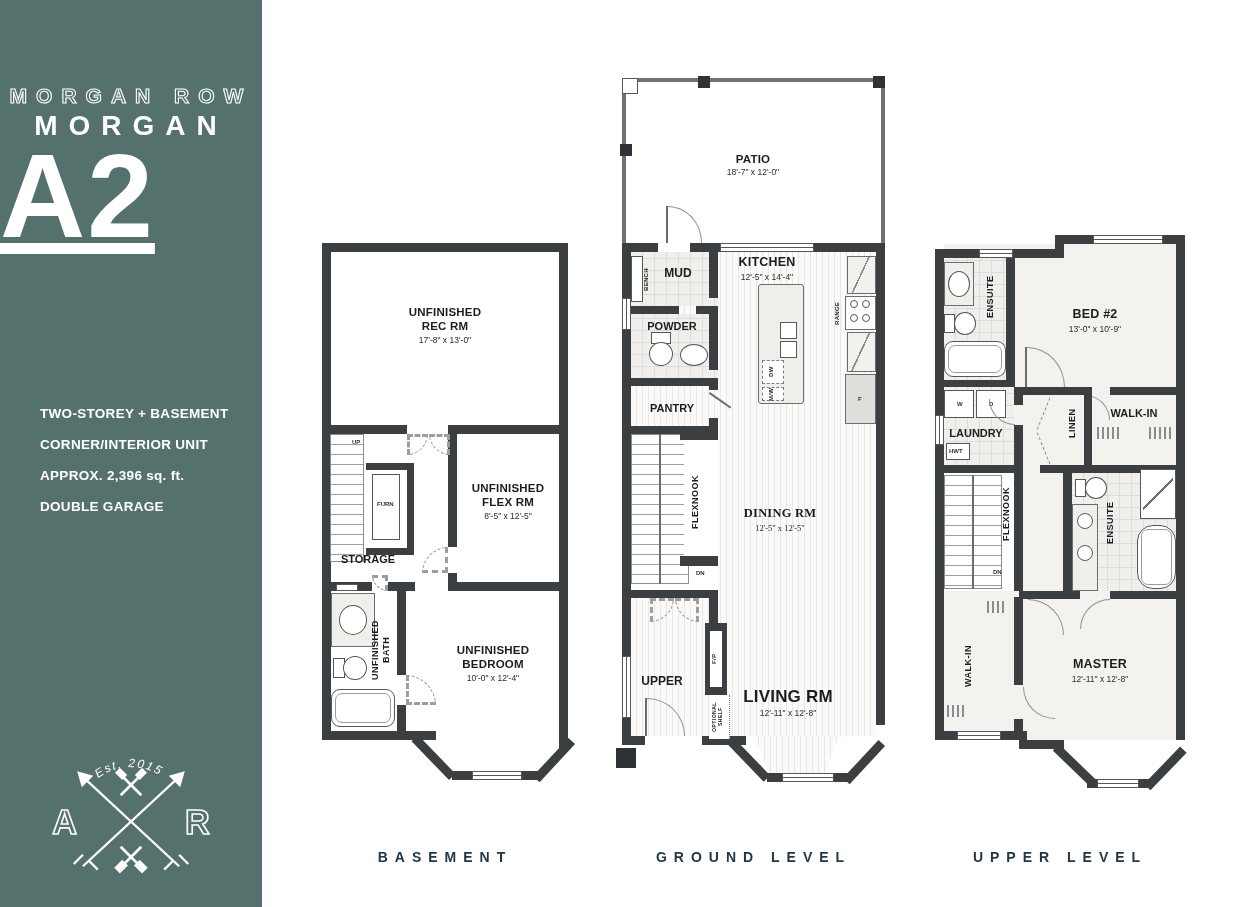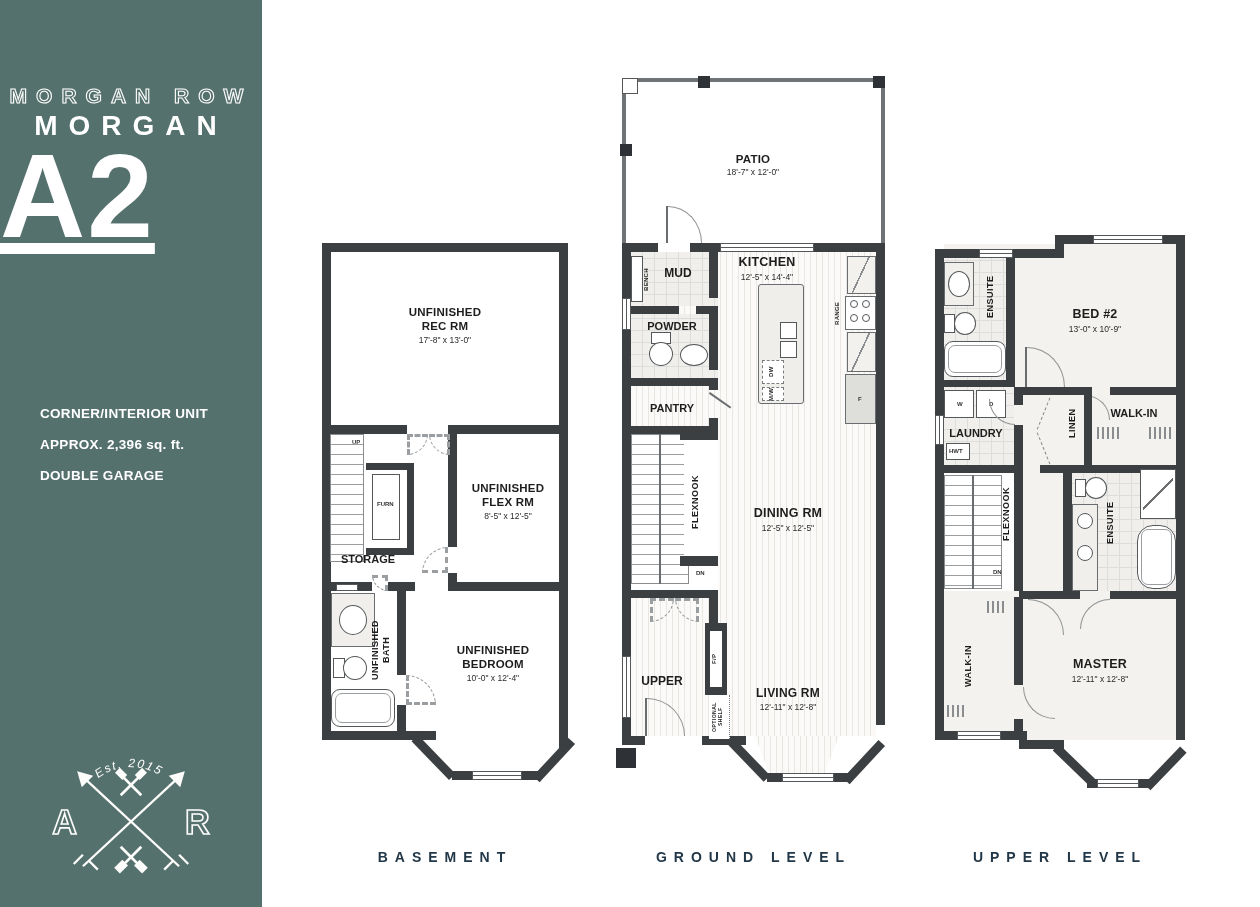--- a/index.html
+++ b/index.html
@@ -66,20 +66,21 @@
 </head>
 <body>
 
 <div class="canvas">
 
   <aside class="sidebar">
     <div class="brand-top">MORGAN ROW</div>
     <div class="brand-name">MORGAN</div>
     <div class="plan-code">A2</div>
     <div class="details">
+      <div>TWO-STOREY + BASEMENT</div>
       <div>CORNER/INTERIOR UNIT</div>
       <div>APPROX. 2,396 sq. ft.</div>
       <div>DOUBLE GARAGE</div>
     </div>
     <svg class="logo" width="172" height="158" viewBox="0 0 150 138">
       <defs>
           <path id="estArc" d="M 38 44 A 46 46 0 0 1 112 44" fill="none"></path>
         </defs>
       <text font-size="10.5" fill="#fdfdfb" letter-spacing="1.5" font-style="italic">
         <textPath href="#estArc" startOffset="14%">Est. 2015</textPath>
@@ -277,26 +278,26 @@
     <div class="appl" style="left:223px;top:218px;width:31px;height:34px;background:#fff;"></div>
     <div class="burner" style="left:228px;top:222px;"></div>
     <div class="burner" style="left:240px;top:222px;"></div>
     <div class="burner" style="left:228px;top:236px;"></div>
     <div class="burner" style="left:240px;top:236px;"></div>
     <div class="vlabel vtiny" style="left:212px;top:218px;width:10px;height:34px;">RANGE</div>
     <div class="appl chev" style="left:225px;top:254px;width:29px;height:40px;"></div>
     <div class="appl" style="left:223px;top:296px;width:31px;height:50px;background:#dededb;"></div>
     <div class="tiny" style="left:236px;top:318px;">F</div>
 
-    <div class="rlabel" style="left:96px;top:428px;width:140px;">
+    <div class="rlabel" style="left:88px;top:428px;width:140px;font-family:Liberation Serif, serif;">
       <span class="nm" style="font-size:12.5px;">DINING RM</span>
       <span class="dm">12'-5" x 12'-5"</span>
     </div>
     <div class="rlabel" style="left:96px;top:608px;width:140px;">
-      <span class="nm" style="font-size:12px;">LIVING RM</span>
+      <span class="nm" style="font-size:17px;">LIVING RM</span>
       <span class="dm">12'-11" x 12'-8"</span>
     </div>
   </section>
 
   <section class="plan" style="left:935px;top:235px;width:250px;height:555px;background:transparent;">
     <div class="carpet" style="left:9px;top:9px;width:232px;height:496px;"></div>
 
     <div class="w" style="left:0;top:14px;width:128px;height:9px;"></div>
     <div class="w" style="left:120px;top:0;width:130px;height:9px;"></div>
     <div class="w" style="left:120px;top:0;width:9px;height:23px;"></div>

